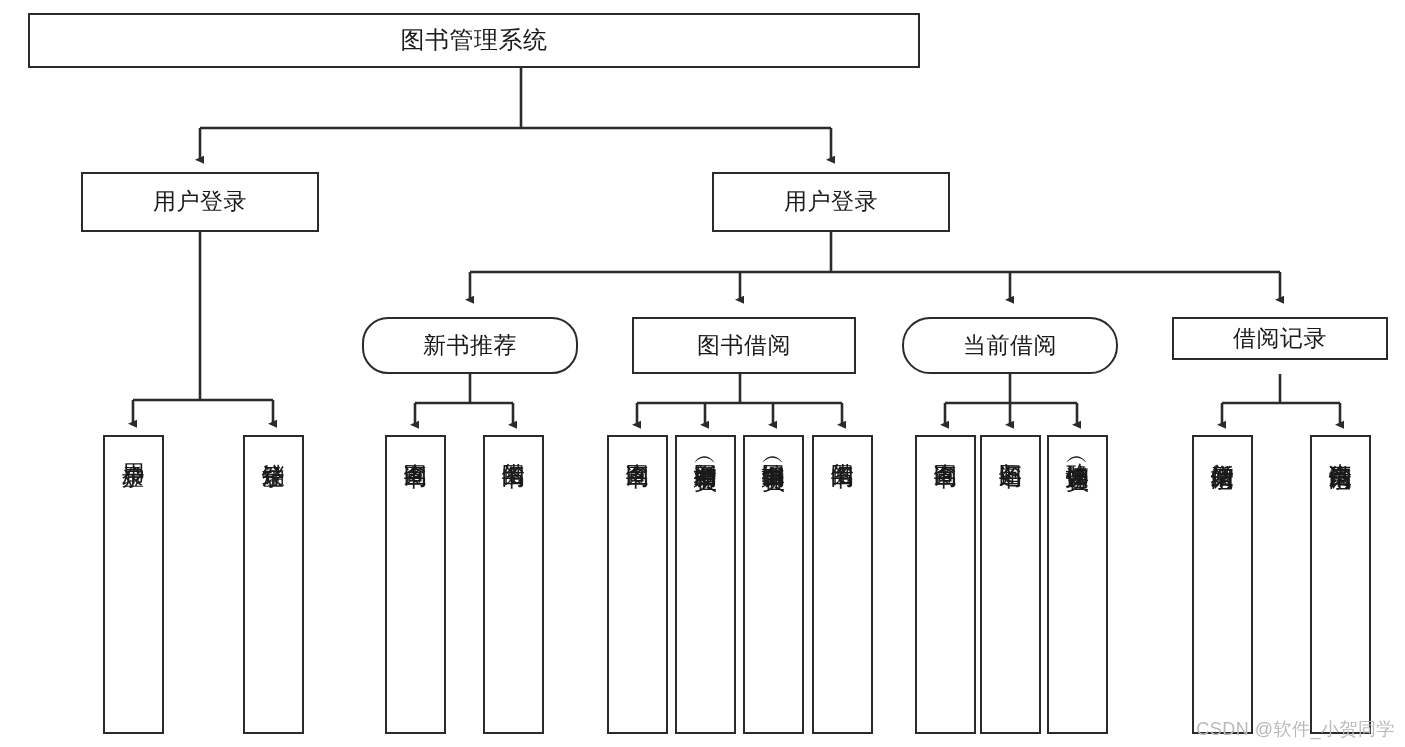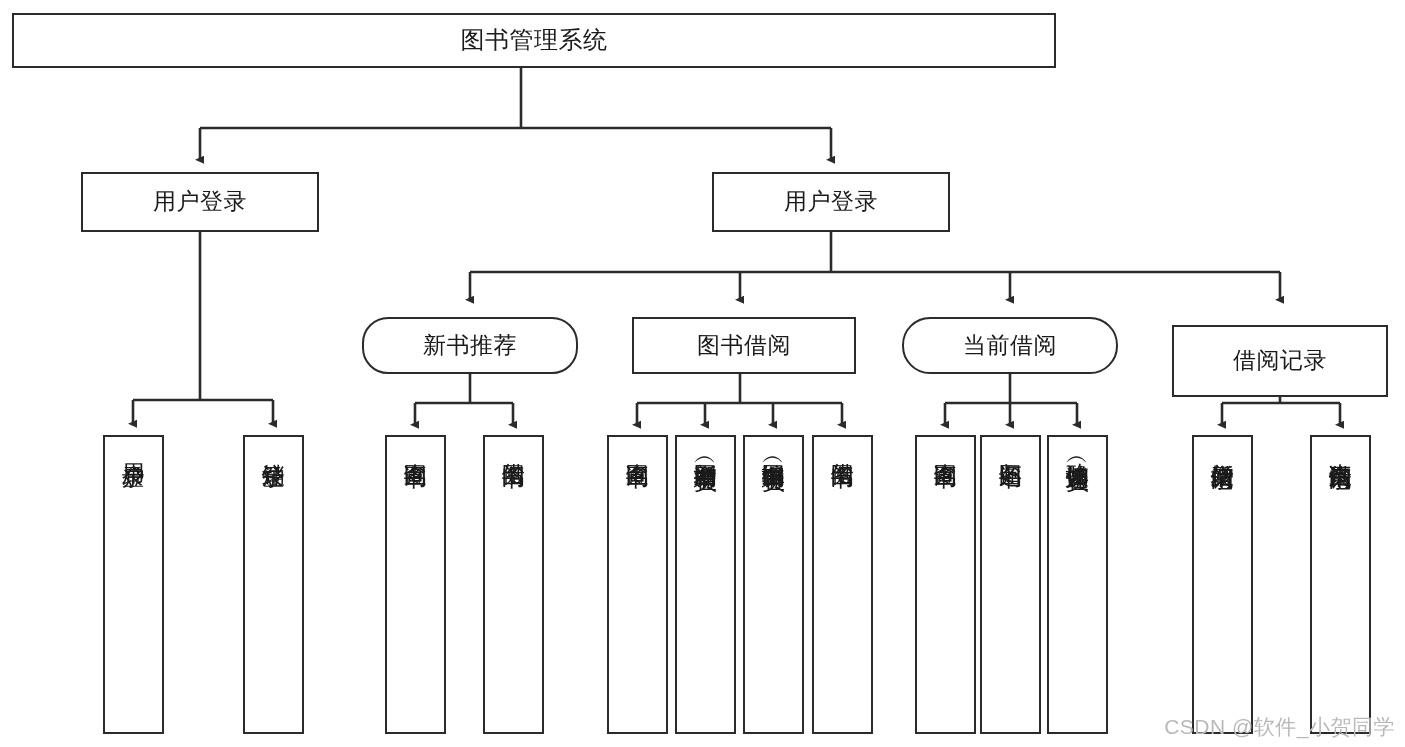--- a/index.html
+++ b/index.html
@@ -58,21 +58,21 @@
     text-orientation: upright;
     font-size: 23px;
     line-height: 1.06;
     letter-spacing: 1px;
     white-space: nowrap;
   }
   .watermark {
     position: absolute;
     right: 10px;
     bottom: 6px;
-    font-size: 21px;
+    font-size: 18px;
     color: #b9b9b9;
     letter-spacing: 0.5px;
     white-space: nowrap;
   }
 </style>
 </head>
 <body>
 
 <div id="diagram-root">
 
@@ -119,41 +119,41 @@
       <path d="M1010,403 L1010,425" marker-end="url(#arrow)"></path>
       <path d="M1077,403 L1077,425" marker-end="url(#arrow)"></path>
 
       <path d="M1280,374 L1280,403"></path>
       <path d="M1222,403 L1340,403"></path>
       <path d="M1222,403 L1222,425" marker-end="url(#arrow)"></path>
       <path d="M1340,403 L1340,425" marker-end="url(#arrow)"></path>
     </g>
   </svg>
 
-  <div class="node root horizontal" style="left:12px; top:13px; width:1044px; height:55px;">
+  <div class="node root horizontal" style="left:28px; top:13px; width:892px; height:55px;">
     <span class="label">图书管理系统</span>
   </div>
 
   <div class="node horizontal" style="left:81px; top:172px; width:238px; height:60px;">
     <span class="label">用户登录</span>
   </div>
   <div class="node horizontal" style="left:712px; top:172px; width:238px; height:60px;">
     <span class="label">用户登录</span>
   </div>
 
   <div class="node horizontal" style="left:362px; top:317px; width:216px; height:57px;border-radius:26px;">
     <span class="label">新书推荐</span>
   </div>
   <div class="node horizontal" style="left:632px; top:317px; width:224px; height:57px;">
     <span class="label">图书借阅</span>
   </div>
   <div class="node horizontal" style="left:902px; top:317px; width:216px; height:57px;border-radius:28px;">
     <span class="label">当前借阅</span>
   </div>
-  <div class="node horizontal" style="left:1172px; top:317px; width:216px; height:72px;margin-top:8px;">
+  <div class="node horizontal" style="left:1172px; top:317px; width:216px; height:43px;">
     <span class="label">借阅记录</span>
   </div>
 
   <div class="node vertical" style="left:103px; top:435px; width:61px; height:299px;">
     <span class="label">用户登录</span>
   </div>
   <div class="node vertical" style="left:243px; top:435px; width:61px; height:299px;">
     <span class="label">注销登录</span>
   </div>
 

